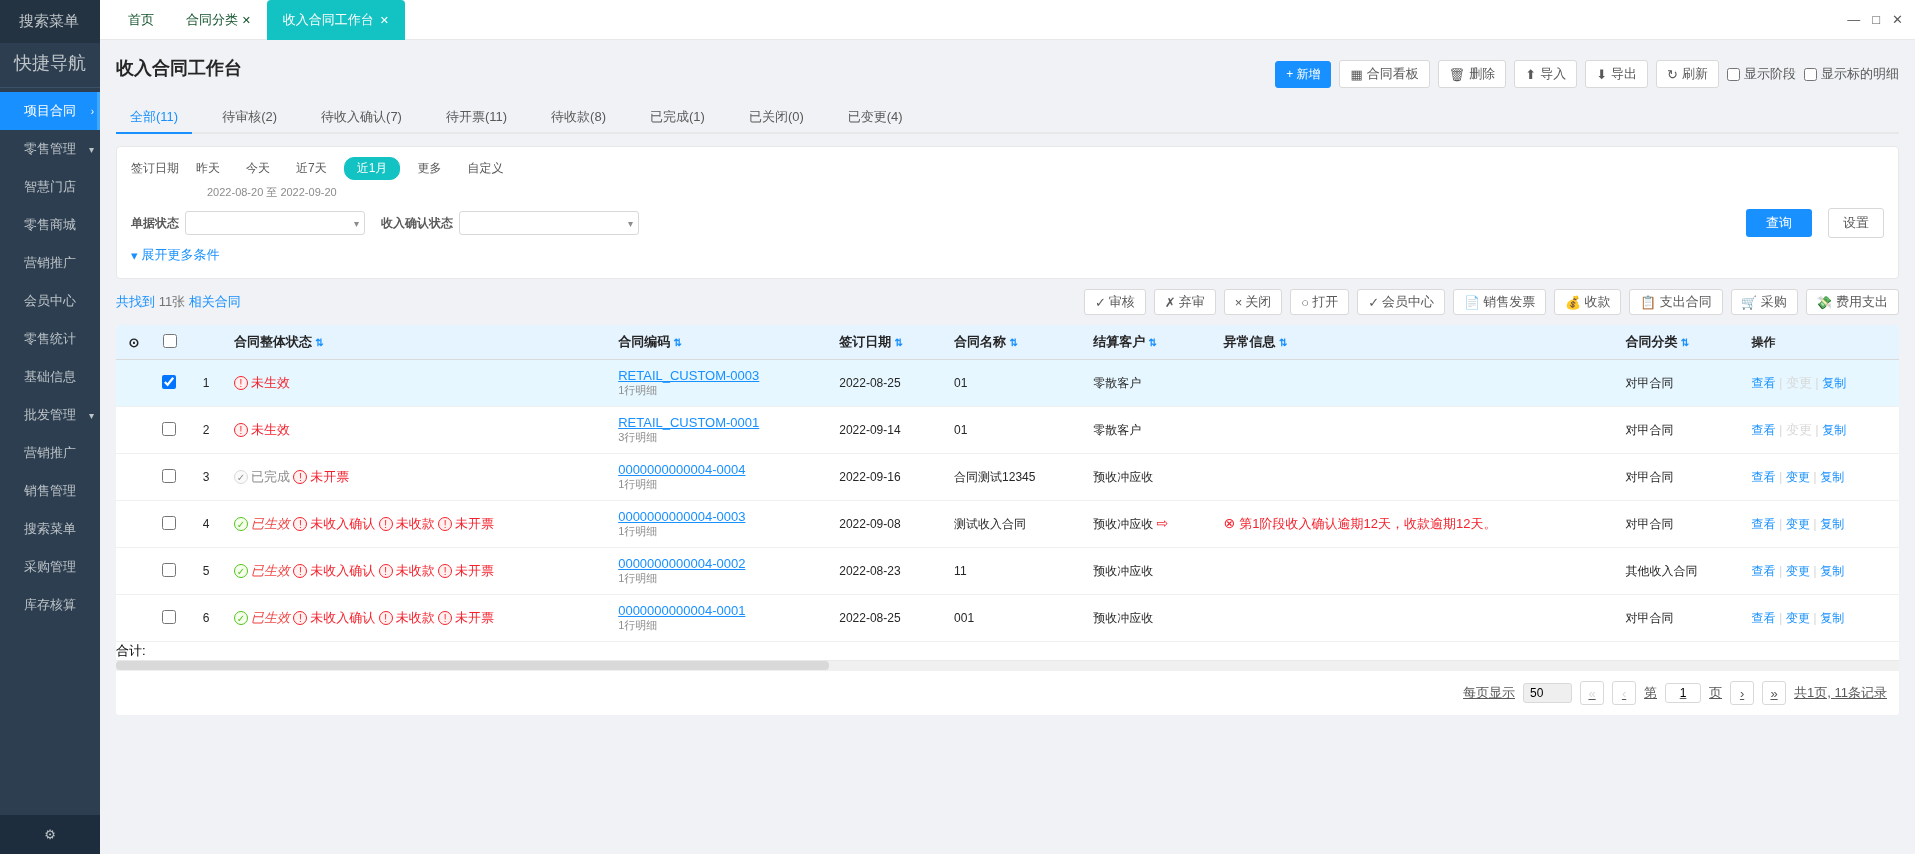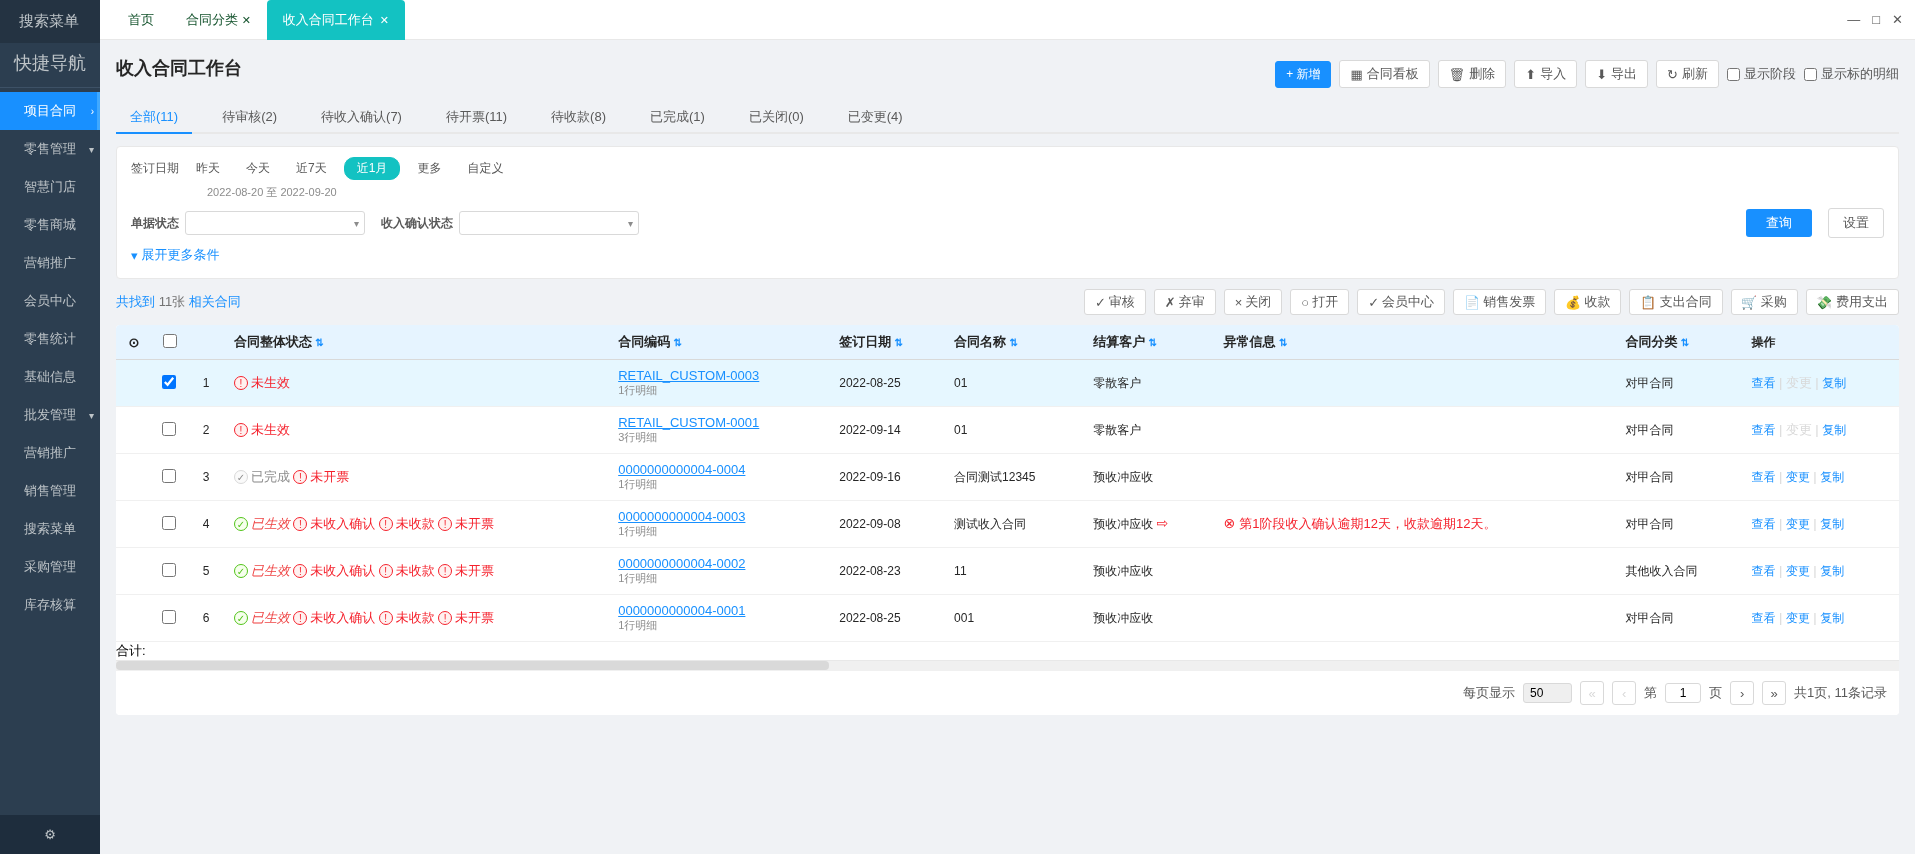--- a/index.html
+++ b/index.html
@@ -84,21 +84,21 @@
     .link-text { color: #1890ff; text-decoration: underline; cursor: pointer; }
     .sub-text { font-size: 11px; color: #8c8c8c; }
 
     .op-btn { color: #1890ff; cursor: pointer; font-size: 12px; }
     .op-sep { color: #d9d9d9; }
     .op-disabled { color: #d9d9d9; cursor: default; }
 
     .alert-msg { color: #f5222d; font-size: 11px; display: flex; align-items: flex-start; gap: 4px; }
 
     
-    .pagination { display: flex; align-items: center; justify-content: flex-end; padding: 10px 12px; background: #fff; border-top: 1px solid #f0f0f0; gap: 8px; font-size: 12px; color: #595959; }
+    .pagination { display: flex; align-items: center; justify-content: flex-end; padding: 10px 12px; background: #fff; border-top: 1px solid #f0f0f0; gap: 8px; font-size: 12px; color: #595959; text-decoration: underline; }
     .page-size-select { border: 1px solid #d9d9d9; border-radius: 3px; padding: 2px 20px 2px 6px; font-size: 12px; appearance: none; }
     .page-btn { width: 24px; height: 24px; display: inline-flex; align-items: center; justify-content: center; border: 1px solid #d9d9d9; border-radius: 3px; cursor: pointer; background: #fff; color: #595959; }
     .page-btn.disabled { color: #d9d9d9; cursor: not-allowed; }
     .page-input { width: 36px; text-align: center; border: 1px solid #d9d9d9; border-radius: 3px; padding: 2px 4px; font-size: 12px; }
 
     .checkbox { width: 14px; height: 14px; cursor: pointer; }
     th .sort-icon { color: #1890ff; font-size: 10px; }
 
     .warning-arrow { color: #f5222d; font-size: 14px; }
   </style>

